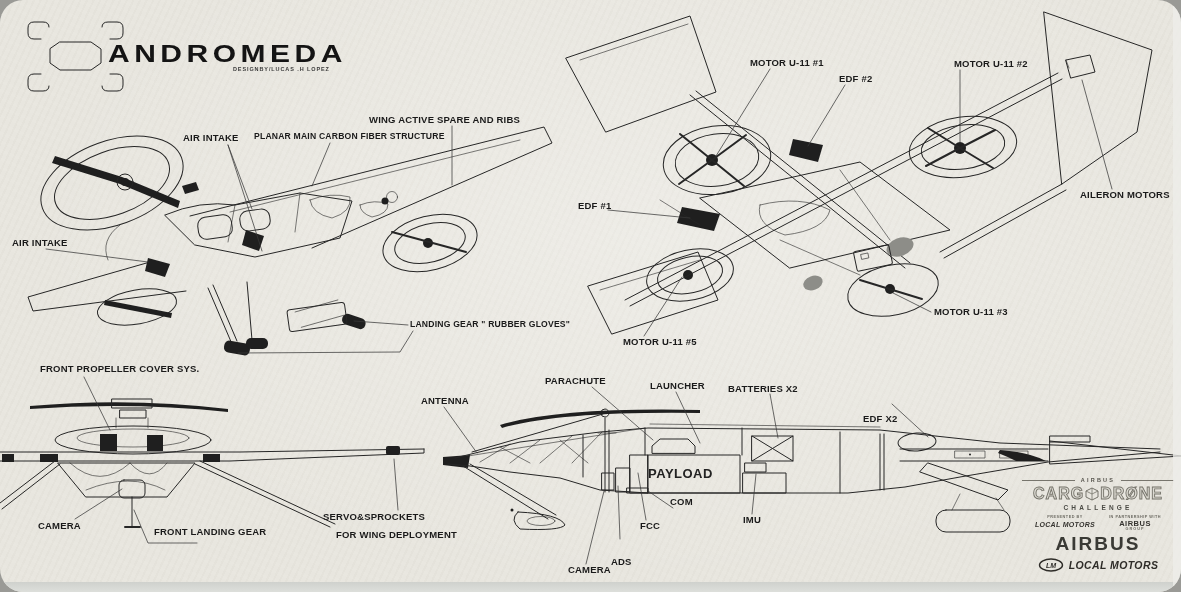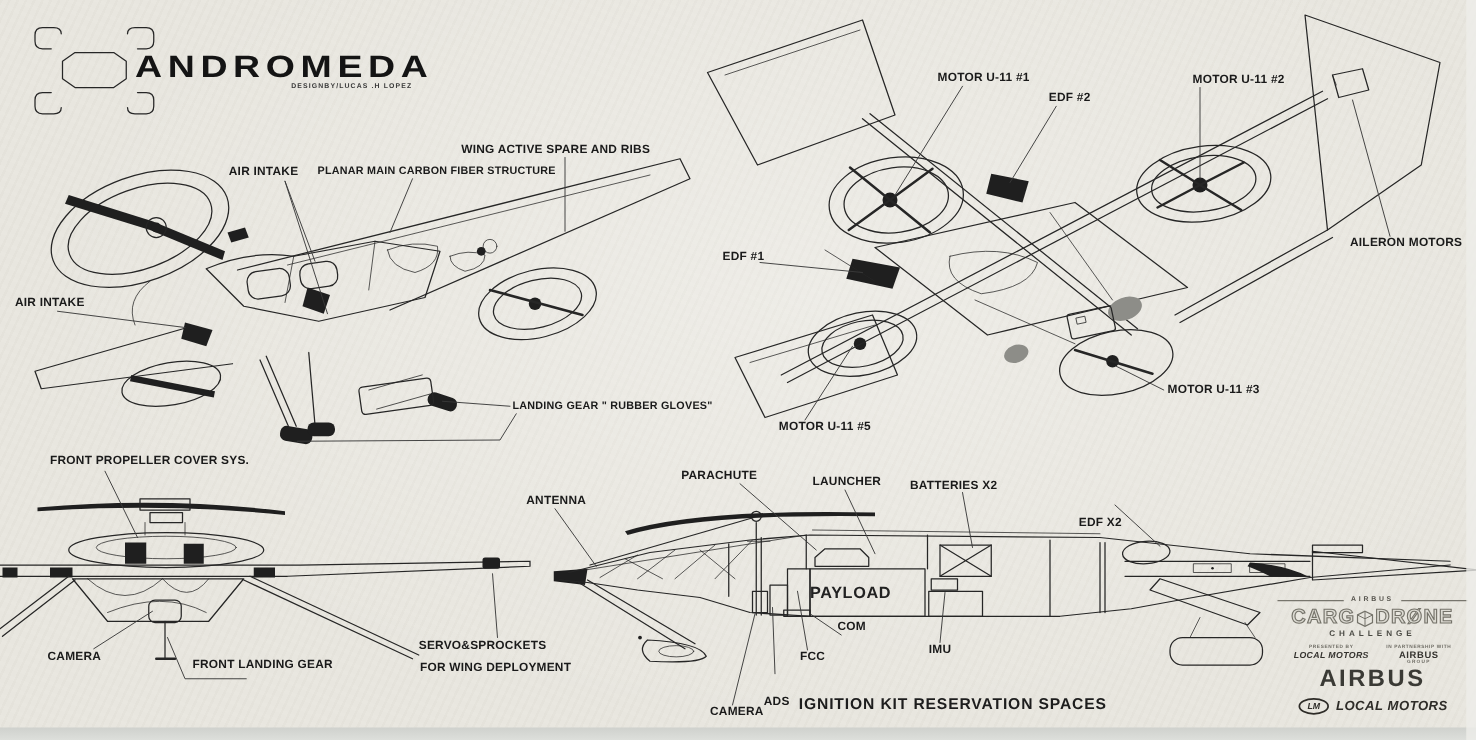--- a/index.html
+++ b/index.html
@@ -2,21 +2,21 @@
 <html><head>
 <meta charset="utf-8">
 <style>
   html,body{margin:0;padding:0;background:#9a9a96;}
   .canvas{position:relative;width:1181px;height:592px;overflow:hidden;
     background:
       radial-gradient(ellipse 900px 500px at 55% 40%, rgba(255,255,255,0.25), rgba(0,0,0,0) 70%),
       repeating-linear-gradient(115deg, rgba(120,112,90,0.03) 0 2px, rgba(0,0,0,0) 2px 6px),
       repeating-linear-gradient(22deg, rgba(255,255,255,0.04) 0 3px, rgba(0,0,0,0) 3px 8px),
       #e8e6df;
-    font-family:"Liberation Sans", sans-serif;}
+    font-family:"Liberation Sans", sans-serif;border-radius:23px;}
   .edge-b{position:absolute;left:0;top:582px;width:1181px;height:10px;background:linear-gradient(#cfd1cd,#dddfdb);}
   .edge-r{position:absolute;left:1173px;top:0;width:8px;height:592px;background:#edeeea;opacity:.8;}
   .art{position:absolute;left:0;top:0;}
   .art path,.art line,.art ellipse,.art rect,.art circle,.art polyline{stroke:#262626;stroke-width:1;fill:none;stroke-linejoin:round;stroke-linecap:round;}
   .art .fdark{fill:#1f1f1f;stroke:none;}
   .art .fgray{fill:#8d8d88;stroke:none;}
   .art .leader{stroke:#3a3a3a;stroke-width:0.75;fill:none;}
   .art .thin{stroke-width:0.6;}
   .art .thick{stroke-width:2;}
   .lbl{position:absolute;font-size:9.5px;font-weight:bold;color:#1a1a1a;letter-spacing:.2px;white-space:nowrap;}
@@ -26,21 +26,21 @@
   .caption{position:absolute;left:639px;top:556px;font-size:12.5px;font-weight:bold;color:#1d1d1d;letter-spacing:.7px;white-space:nowrap;}
   
   .brand{position:absolute;left:108px;top:40px;font-size:30px;font-weight:800;color:#141414;
     letter-spacing:4.5px;transform:scaleY(.82);transform-origin:left top;white-space:nowrap;}
   .byline{position:absolute;left:233px;top:66px;font-size:5.5px;font-weight:bold;color:#3a3a3a;letter-spacing:.9px;white-space:nowrap;}
   
   .footer{position:absolute;left:1022px;top:477px;width:152px;display:flex;flex-direction:column;align-items:center;color:#3c3c38;}
   .f-air-top{display:flex;align-items:center;gap:6px;width:100%;justify-content:center;}
   .f-air-top .rule{height:1px;background:#77756d;flex:1;}
   .f-air-top .t{font-size:5.5px;font-weight:bold;letter-spacing:2.2px;color:#55534c;}
-  .f-cargo{display:flex;align-items:flex-end;margin-top:2px;font-size:16px;font-weight:800;letter-spacing:1px;
+  .f-cargo{display:flex;align-items:center;margin-top:2px;font-size:16px;font-weight:800;letter-spacing:1px;
     color:rgba(90,88,80,0.08);-webkit-text-stroke:0.9px #75736a;line-height:17px;}
   .f-cargo svg{margin:0 1px;}
   .f-chal{font-size:6.5px;font-weight:bold;letter-spacing:3.2px;color:#4a4a44;margin-top:2px;}
   .f-partners{display:flex;gap:14px;margin-top:4px;align-items:flex-start;}
   .f-partners .col{display:flex;flex-direction:column;align-items:center;}
   .f-tiny{font-size:3.8px;font-weight:bold;letter-spacing:.5px;color:#6e6c64;}
   .f-lm-small{font-size:7px;font-weight:bold;font-style:italic;letter-spacing:.3px;color:#35332f;margin-top:1.5px;}
   .f-airbus-group{font-size:7.5px;font-weight:800;letter-spacing:.5px;color:#35332f;margin-top:1.5px;line-height:6px;}
   .f-group{font-size:3.8px;font-weight:bold;letter-spacing:1px;color:#6e6c64;}
   .f-airbus-main{font-size:19px;font-weight:800;letter-spacing:2px;color:#3a3a35;margin-top:3px;line-height:19px;}
@@ -247,35 +247,34 @@
 <div class="lbl" style="left:40px;top:363px">FRONT PROPELLER COVER SYS.</div>
 <div class="lbl" style="left:750px;top:57px">MOTOR U-11 #1</div>
 <div class="lbl" style="left:839px;top:73px">EDF #2</div>
 <div class="lbl" style="left:954px;top:58px">MOTOR U-11 #2</div>
 <div class="lbl" style="left:1080px;top:189px">AILERON MOTORS</div>
 <div class="lbl" style="left:578px;top:200px">EDF #1</div>
 <div class="lbl" style="left:934px;top:306px">MOTOR U-11 #3</div>
 <div class="lbl" style="left:623px;top:336px">MOTOR U-11 #5</div>
 <div class="lbl" style="left:38px;top:520px">CAMERA</div>
 <div class="lbl" style="left:154px;top:526px">FRONT LANDING GEAR</div>
-<div class="lbl" style="left:335px;top:511px">SERVO&amp;SPROCKETS</div>
+<div class="lbl" style="left:323px;top:511px">SERVO&amp;SPROCKETS</div>
 <div class="lbl" style="left:336px;top:529px">FOR WING DEPLOYMENT</div>
 <div class="lbl" style="left:421px;top:395px">ANTENNA</div>
 <div class="lbl" style="left:545px;top:375px">PARACHUTE</div>
 <div class="lbl" style="left:650px;top:380px">LAUNCHER</div>
 <div class="lbl" style="left:728px;top:383px">BATTERIES X2</div>
 <div class="lbl" style="left:863px;top:413px">EDF X2</div>
 <div class="lbl" style="left:670px;top:496px">COM</div>
 <div class="lbl" style="left:640px;top:520px">FCC</div>
 <div class="lbl" style="left:611px;top:556px">ADS</div>
 <div class="lbl" style="left:568px;top:564px">CAMERA</div>
 <div class="lbl" style="left:743px;top:514px">IMU</div>
 
 <div class="payload-lbl">PAYLOAD</div>
-<div class="caption">IGNITION KIT RESERVATION SPACES</div>
 
 <div class="footer">
   <div class="f-air-top">
     <span class="rule"></span>
     <span class="t">AIRBUS</span>
     <span class="rule"></span>
   </div>
   <div class="f-cargo">
     <span>CARG</span>
     <svg width="14" height="14" viewBox="0 0 14 14">

